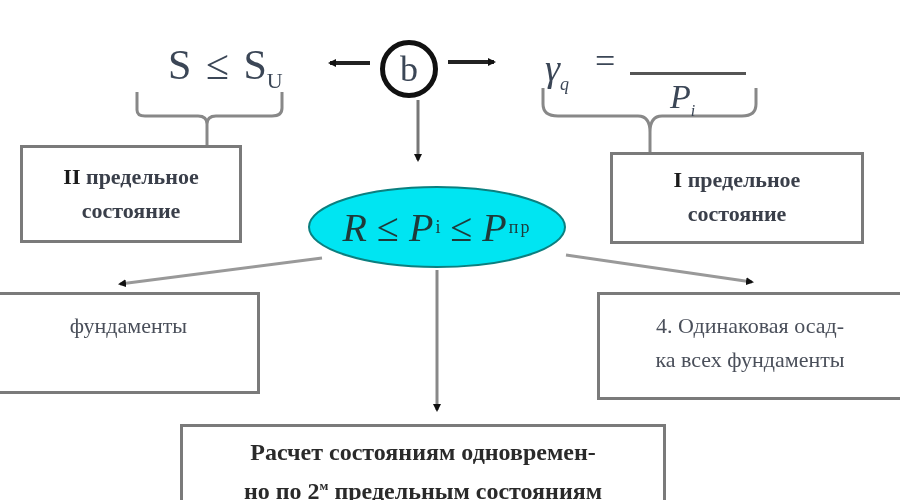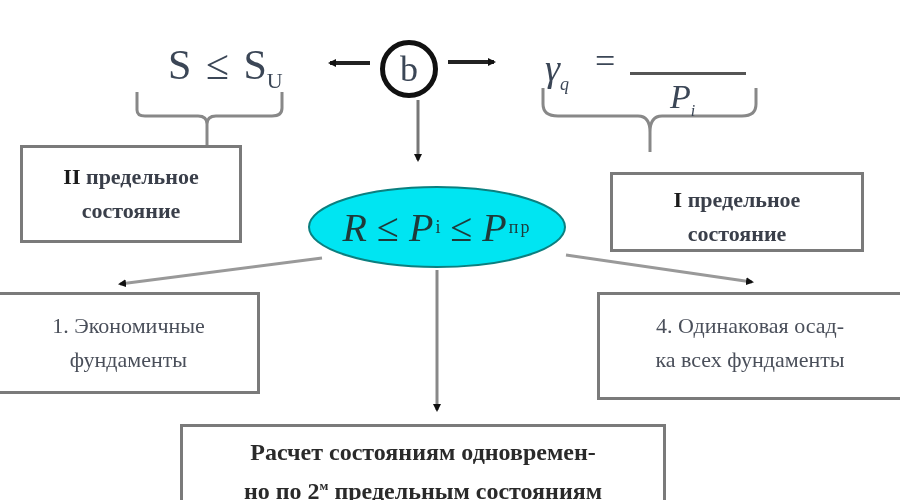--- a/index.html
+++ b/index.html
@@ -63,37 +63,36 @@
   <div class="abs" style="left:125px; top:60px; font-size:34px;">
     <span>P</span><sub style="font-size:16px;">i</sub>
   </div>
 </div>
 
 <div class="box" style="left:20px; top:145px; width:222px; height:98px; padding-top:12px;">
   <span class="line"><span style="color:#1a1a1a;">II</span><span> предельное</span></span>
   <span class="line">состояние</span>
 </div>
 
-<div class="box" style="left:610px; top:152px; width:254px; height:80px; padding-top:8px;margin-top:20px;">
+<div class="box" style="left:610px; top:152px; width:254px; height:92px; padding-top:8px;">
   <span class="line"><span style="color:#1a1a1a;">I</span><span> предельное</span></span>
   <span class="line">состояние</span>
 </div>
 
 <div class="ellipse-label">
   <span>R</span>
   <span style="font-style:normal; margin:0 8px;">≤</span>
   <span>P</span>
     <sub>i</sub>
   <span style="font-style:normal; margin:0 8px;">≤</span>
   <span>P</span>
     <sub>пр</sub>
 </div>
 
 <div class="box" style="left:-3px; top:292px; width:263px; height:102px; padding-top:14px; font-weight:normal; color:#4a4f5a;">
-  <span class="line">1. Экономичные</span>
   <span class="line">фундаменты</span>
 </div>
 
 <div class="box" style="left:597px; top:292px; width:306px; height:108px; padding-top:14px; font-weight:normal; color:#4a4f5a;">
   <span class="line">4. Одинаковая осад-</span>
   <span class="line">ка всех фундаменты</span>
 </div>
 
 <div class="box" style="left:180px; top:424px; width:486px; height:90px; padding-top:8px; font-size:24px; color:#2a2a2a;">
   <span class="line">Расчет состояниям одновремен-</span>

